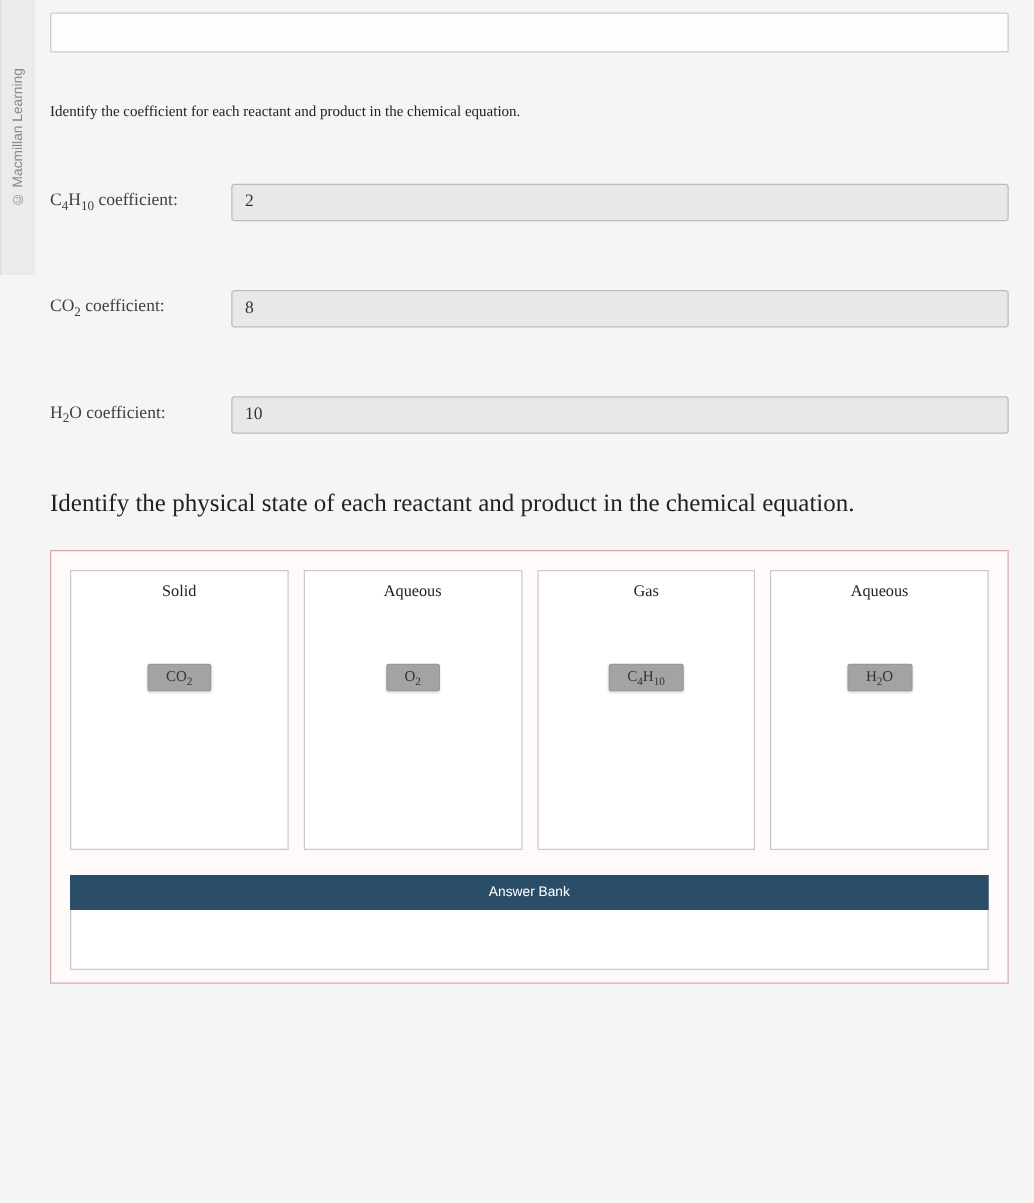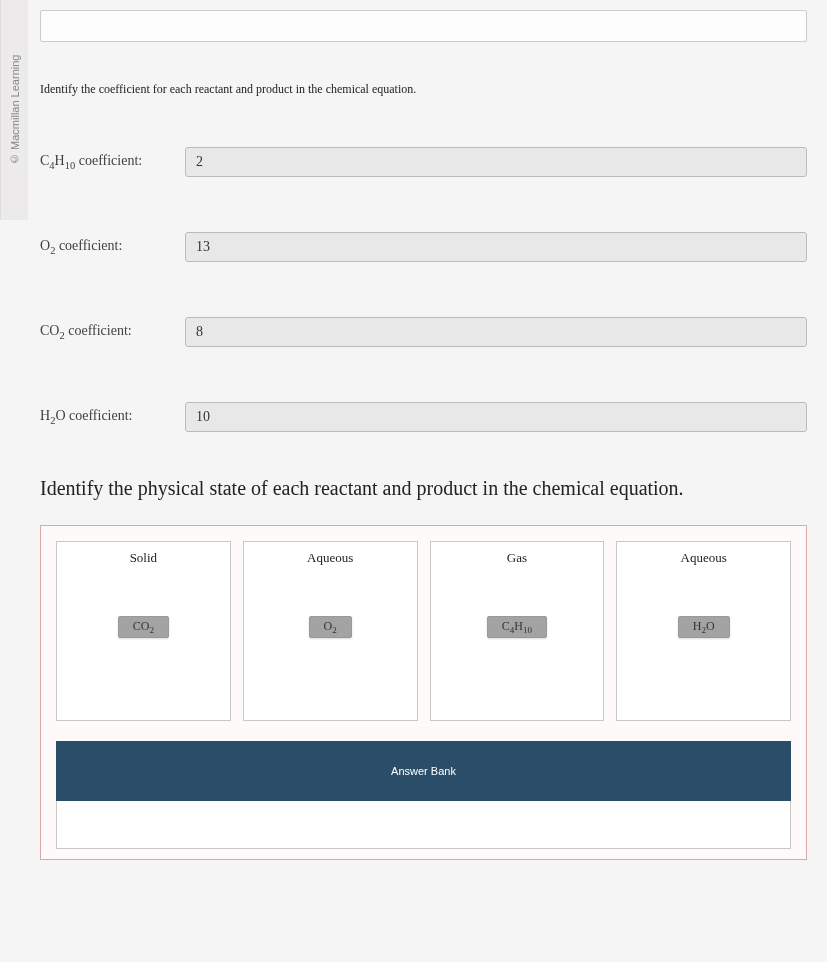--- a/index.html
+++ b/index.html
@@ -81,21 +81,21 @@
 }
 .drop-row {
   display: flex;
   gap: 12px;
   margin-bottom: 20px;
 }
 .drop-zone {
   flex: 1;
   border: 1px solid #c9c9c9;
   background: #fff;
-  height: 180px;
+  height: 224px;
   display: flex;
   flex-direction: column;
   align-items: center;
   padding-top: 8px;
 }
 .drop-header {
   font-size: 13px;
   color: #222;
   margin-bottom: 50px;
 }
@@ -107,21 +107,21 @@
   color: #333;
   border-radius: 2px;
   box-shadow: 0 1px 2px rgba(0,0,0,0.15);
   cursor: move;
 }
 .bank-header {
   background: #2a4d68;
   color: #fff;
   font-size: 11px;
   text-align: center;
-  padding: 24px 0;
+  padding: 8px 0;
   font-family: Arial, sans-serif;
 }
 .bank-body {
   background: #fff;
   border: 1px solid #c9c9c9;
   border-top: none;
   height: 48px;
 }
 </style>
 </head>
@@ -135,26 +135,20 @@
 
   <p class="instruction">Identify the coefficient for each reactant and product in the chemical equation.</p>
 
   <div class="coef-row">
     <span class="coef-label">
       <span>C</span><sub>4</sub><span>H</span><sub>10</sub><span> coefficient:</span>
     </span>
     <input class="coef-input" value="2" style="">
   </div>
 
-  <div class="coef-row">
-    <span class="coef-label">
-      <span>O</span><sub>2</sub><span></span><sub></sub><span> coefficient:</span>
-    </span>
-    <input class="coef-input" value="13" style="">
-  </div>
 
   <div class="coef-row">
     <span class="coef-label">
       <span>CO</span><sub>2</sub><span></span><sub></sub><span> coefficient:</span>
     </span>
     <input class="coef-input" value="8" style="">
   </div>
 
   <div class="coef-row">
     <span class="coef-label">

